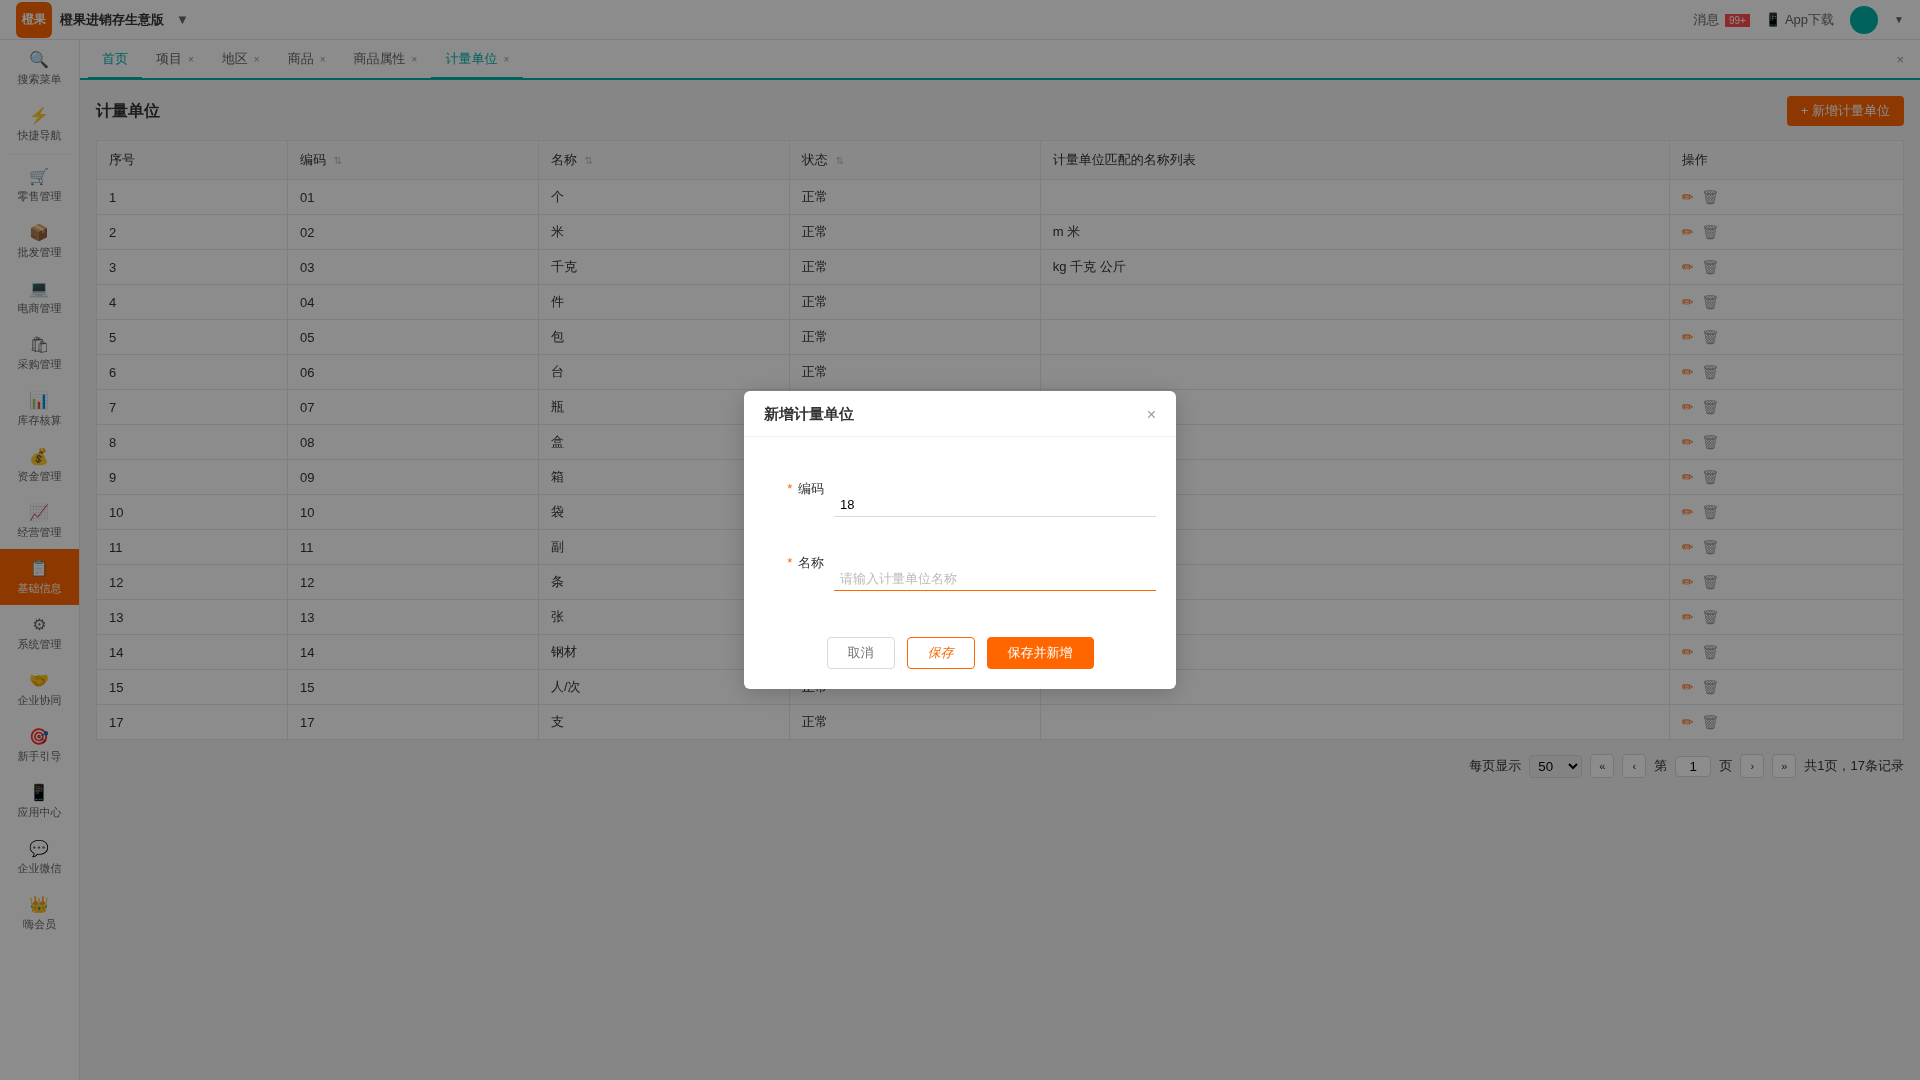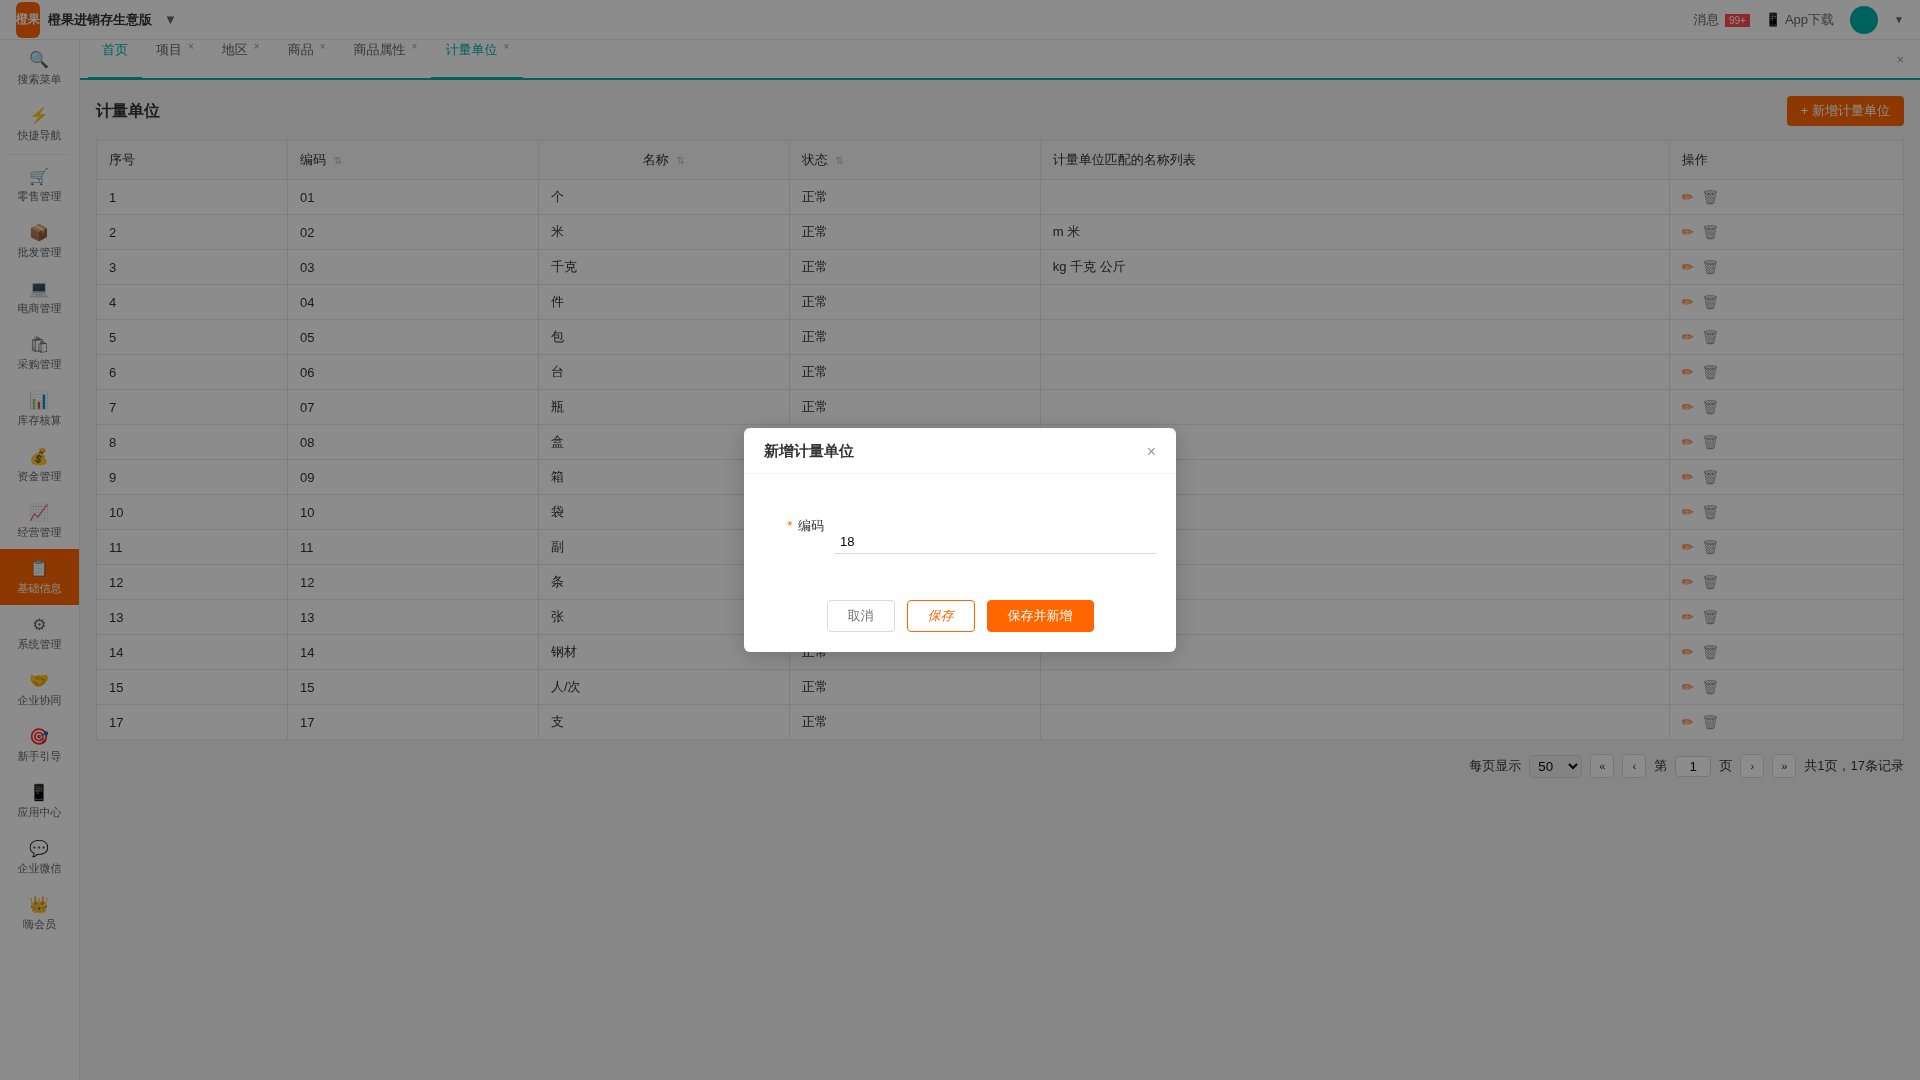--- a/index.html
+++ b/index.html
@@ -9,34 +9,34 @@
     .app-wrapper { display: flex; flex-direction: column; height: 1080px; width: 1920px; }
     .top-bar { height: 40px; background: #fff; display: flex; align-items: center; justify-content: space-between; padding: 0 16px; border-bottom: 1px solid #e8e8e8; flex-shrink: 0; }
     .main-layout { display: flex; flex: 1; overflow: hidden; }
     .sidebar { width: 80px; background: #fff; border-right: 1px solid #e8e8e8; display: flex; flex-direction: column; flex-shrink: 0; }
     .content-area { flex: 1; display: flex; flex-direction: column; overflow: hidden; }
     .tab-bar { height: 40px; background: #fff; display: flex; align-items: center; border-bottom: 2px solid #00b2a9; flex-shrink: 0; padding: 0 8px; }
     .main-content { flex: 1; overflow-y: auto; padding: 16px; background: #f5f5f5; position: relative; }
 
     
     .logo-area { display: flex; align-items: center; gap: 8px; }
-    .logo-icon { width: 24px; height: 36px; background: #f60; border-radius: 6px; display: flex; align-items: center; justify-content: center; color: #fff; font-weight: bold; font-size: 12px; }
+    .logo-icon { width: 36px; height: 36px; background: #f60; border-radius: 6px; display: flex; align-items: center; justify-content: center; color: #fff; font-weight: bold; font-size: 12px; }
     .logo-text { font-size: 13px; color: #333; font-weight: bold; }
     .top-right { display: flex; align-items: center; gap: 16px; }
     .top-badge { background: #ff4d4f; color: #fff; font-size: 10px; padding: 1px 4px; border-radius: 0; margin-left: 2px; }
     .avatar { width: 28px; height: 28px; background: #00b2a9; border-radius: 50%; }
 
     
     .sidebar-item { display: flex; flex-direction: column; align-items: center; justify-content: center; height: 56px; cursor: pointer; color: #666; font-size: 11px; gap: 3px; padding: 4px 0; }
     .sidebar-item.active { background: #f60; color: #fff; }
     .sidebar-item .s-icon { font-size: 16px; }
     .sidebar-divider { height: 1px; background: #f0f0f0; margin: 2px 8px; }
 
     
-    .tab-item { display: flex; align-items: flex-start; height: 38px; padding: 0 14px; cursor: pointer; font-size: 13px; color: #666; border-bottom: 2px solid transparent; margin-bottom: -2px; white-space: nowrap; }
+    .tab-item { display: flex; align-items: center; height: 38px; padding: 0 14px; cursor: pointer; font-size: 13px; color: #666; border-bottom: 2px solid transparent; margin-bottom: -2px; white-space: nowrap; }
     .tab-item.active { color: #00b2a9; border-bottom: 2px solid #00b2a9; }
     .tab-item .tab-close { margin-left: 6px; font-size: 10px; color: #999; cursor: pointer; }
     .tab-close-all { margin-left: auto; color: #999; cursor: pointer; padding: 0 8px; }
 
     
     .page-header { display: flex; align-items: center; justify-content: space-between; margin-bottom: 14px; }
     .page-title { font-size: 16px; font-weight: bold; color: #333; }
     .btn-add { background: #f60; color: #fff; border: none; padding: 6px 14px; border-radius: 4px; cursor: pointer; font-size: 13px; }
 
     
@@ -200,21 +200,21 @@
         <div class="page-header">
           <span class="page-title">计量单位</span>
           <button class="btn-add">+ 新增计量单位</button>
         </div>
 
         <table class="data-table">
           <thead>
             <tr>
               <th>序号</th>
               <th style="cursor:pointer;">编码 <span class="sort-icon">⇅</span></th>
-              <th style="cursor:pointer;text-align:center;">名称 <span class="sort-icon">⇅</span></th>
+              <th style="cursor:pointer;">名称 <span class="sort-icon">⇅</span></th>
               <th style="cursor:pointer;">状态 <span class="sort-icon">⇅</span></th>
               <th>计量单位匹配的名称列表</th>
               <th>操作</th>
             </tr>
           </thead>
           <tbody id="table-body">
               <tr>
       <td>1</td>
       <td>01</td>
       <td>个</td>
@@ -451,20 +451,27 @@
         <span class="modal-close">×</span>
       </div>
       <div class="modal-body">
         <div class="form-row">
           <label class="form-label">
             <span class="required">*</span>
             <span>编码</span>
           </label>
           <input class="form-input" value="18" style="">
         </div>
+        <div class="form-row">
+          <label class="form-label">
+            <span class="required">*</span>
+            <span>名称</span>
+          </label>
+          <input class="form-input focused" placeholder="请输入计量单位名称" style="">
+        </div>
       </div>
       <div class="modal-footer">
         <button class="btn-cancel">取消</button>
         <button class="btn-save">保存</button>
         <button class="btn-save-new">保存并新增</button>
       </div>
     </div>
   </div>
 </div>
 

